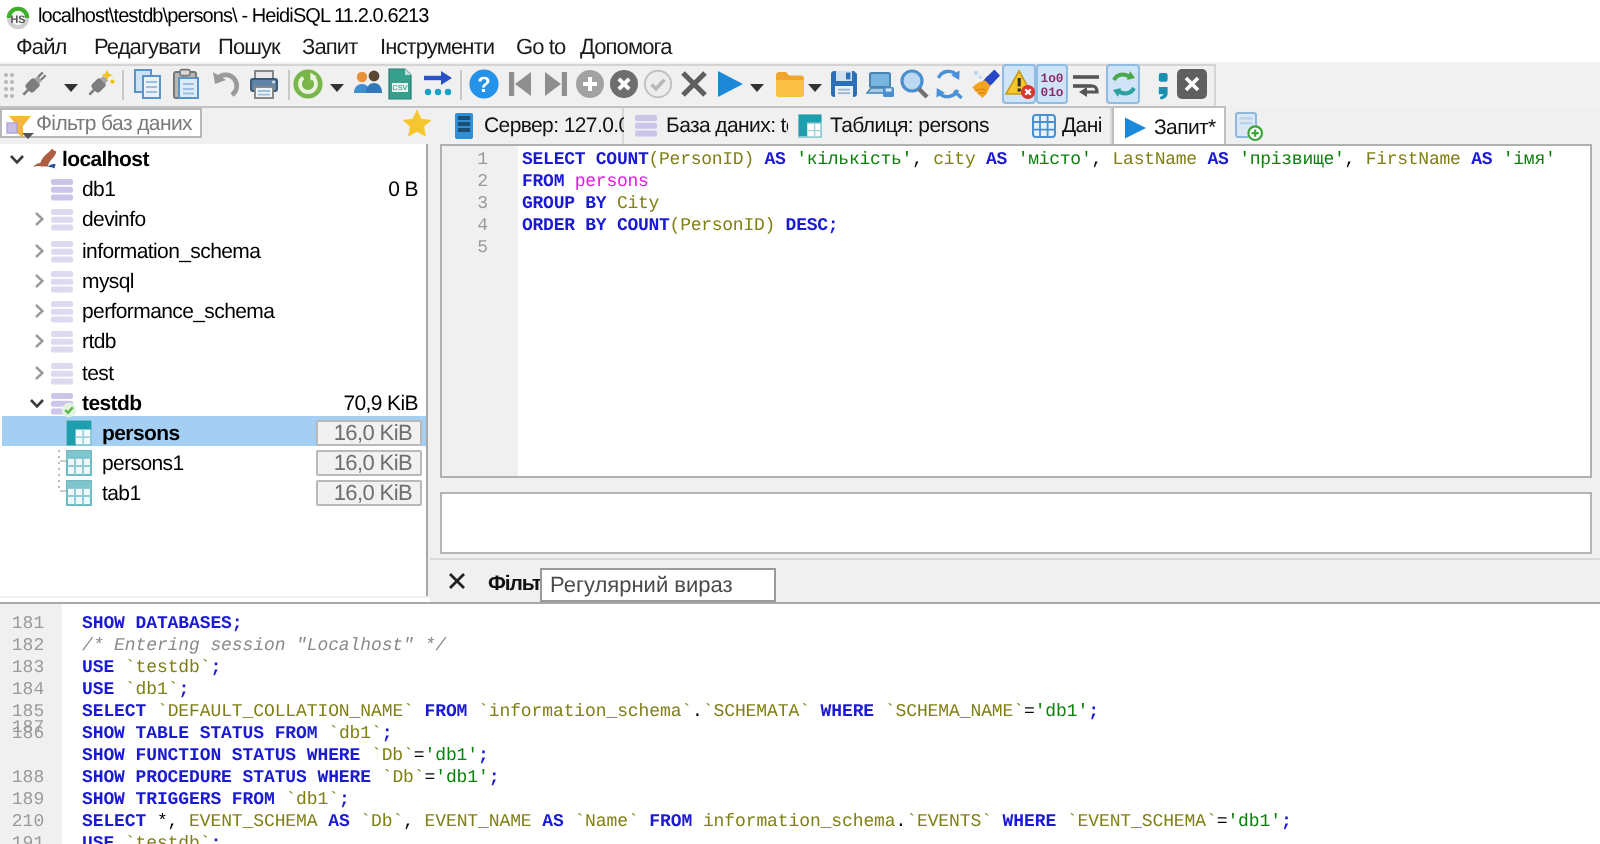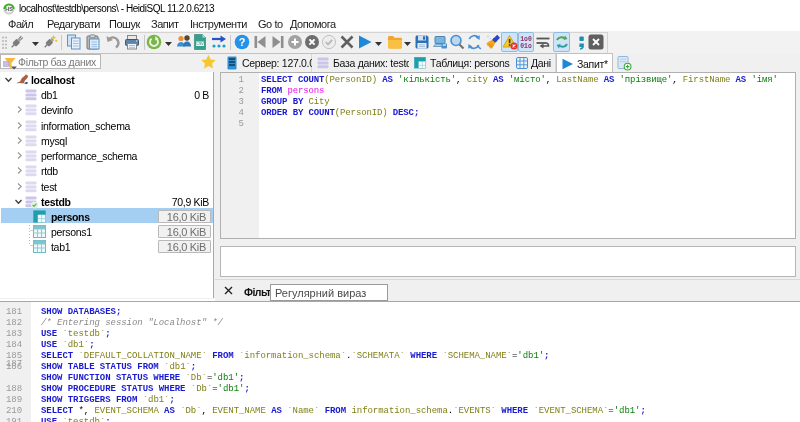--- a/index.html
+++ b/index.html
@@ -300,21 +300,21 @@
     <div class="tab" style="left:312px;width:100px">
       <svg class="abs" style="left:5px;top:3px" width="12" height="12" viewBox="0 0 12 12">
           <g fill="#cdc4ea">
             <rect x="0.5" y="0.5" width="11" height="3" rx="1"></rect>
             <rect x="0.5" y="4.4" width="11" height="3" rx="1"></rect>
             <rect x="0.5" y="8.3" width="11" height="3" rx="1"></rect>
           </g>
         </svg>
       <span class="lbl" style="left:21px">База даних: testdb</span>
     </div>
-    <div class="tab" style="left:409px;width:120px">
+    <div class="tab" style="left:394px;width:120px">
       <svg class="abs" style="left:5px;top:3px" width="12" height="12" viewBox="0 0 13 13">
           <rect x="0.5" y="0.5" width="12" height="12" fill="#fff" stroke="#7ec4cc" stroke-width="0.8"></rect>
           <path d="M5 12 L5 5 L12.6 5 L12.6 0.4 L0.4 0.4 L0.4 12 Z" fill="#1f9eae"></path>
           <path d="M5 5 H13 M5 9 H13 M9 5 V13" stroke="#9fd3da" stroke-width="0.8" fill="none"></path>
         </svg>
       <span class="lbl" style="left:21px">Таблиця: persons</span>
     </div>
     <div class="tab" style="left:512px;width:44px">
       <svg class="abs" style="left:4px;top:3px" width="12" height="12" viewBox="0 0 12 12">
           <rect x="0.5" y="0.5" width="11" height="11" rx="1.5" fill="#e8f2fb" stroke="#4a90d0"></rect>

